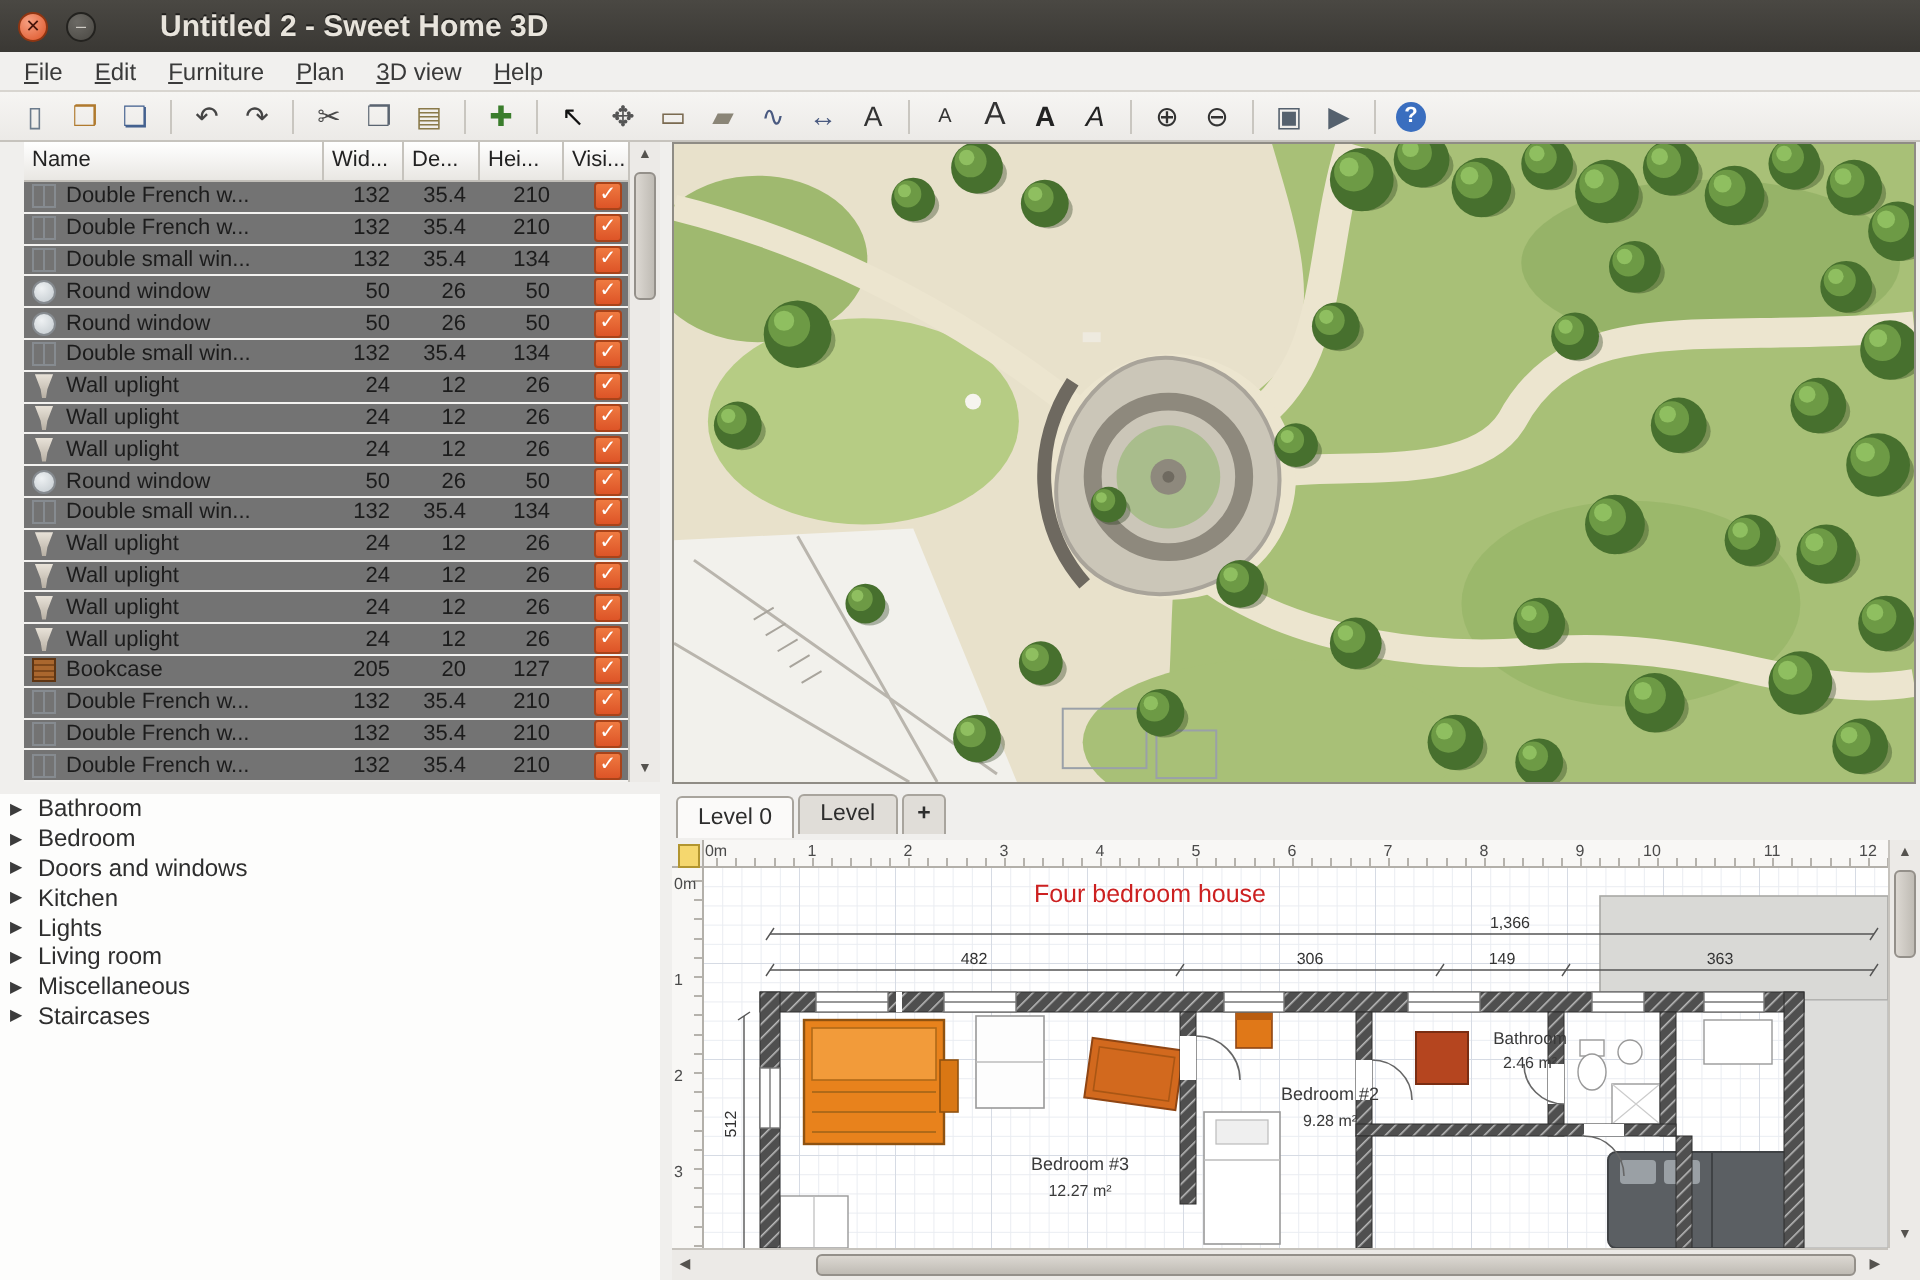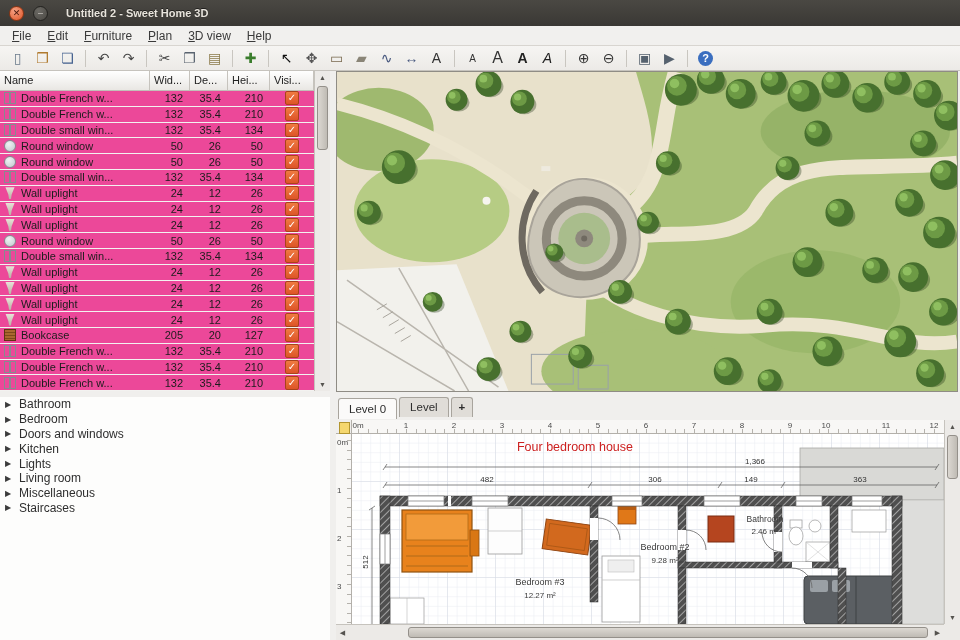--- a/index.html
+++ b/index.html
@@ -6,41 +6,41 @@
   body{width:960px;height:640px;overflow:hidden;position:relative;
        font-family:"Liberation Sans",sans-serif;background:#f0efed;-webkit-font-smoothing:antialiased}
 
   
   .titlebar{position:absolute;left:0;top:0;width:960px;height:26px;
     background:linear-gradient(#4a4843,#3a3834);display:flex;align-items:center;z-index:30}
   .winbtn{width:15px;height:15px;border-radius:50%;margin-left:9px;display:flex;
     align-items:center;justify-content:center;font-size:9px;line-height:1;box-sizing:border-box}
   .winbtn.close{background:radial-gradient(circle at 35% 30%,#f6a183,#dd5427);border:1px solid #8f3512;color:#47150a}
   .winbtn.min{background:radial-gradient(circle at 35% 30%,#6b6964,#4a4843);border:1px solid #23221f;color:#cfccc5}
-  .title{margin-left:18px;font-size:11px;font-weight:bold;color:#e8e4dc;text-shadow:0 -1px 0 rgba(0,0,0,.55)}
+  .title{margin-left:32px;font-size:15px;font-weight:bold;color:#e8e4dc;text-shadow:0 -1px 0 rgba(0,0,0,.55)}
 
   
   .menubar{position:absolute;left:0;top:26px;width:960px;height:20px;background:#f1f0ee;
     border-bottom:1px solid #d8d5d0;display:flex;align-items:center;padding-left:4px;box-sizing:border-box;z-index:29}
   .menu-item{font-size:12px;color:#3a3a3a;padding:2px 8px}
 
   
   .toolbar{position:absolute;left:0;top:46px;width:960px;height:25px;background:linear-gradient(#f6f5f3,#eceae7);
     border-bottom:1px solid #c6c3bd;display:flex;align-items:center;padding-left:5px;box-sizing:border-box;z-index:28}
   .tbtn{width:25px;height:22px;border:none;background:transparent;display:flex;align-items:center;
     justify-content:center;padding:0;margin:0}
   .tbtn span{font-size:14px;color:#454545}
   .tbsep{width:1px;height:17px;background:#c9c6c0;margin:0 5px}
   .tb-b{font-weight:bold}.tb-i{font-style:italic}
   .tb-sm{font-size:10px !important}.tb-lg{font-size:16px !important}
   .tb-help{background:#3a6ebf;color:#fff !important;border-radius:50%;width:15px;height:15px;
     line-height:15px;text-align:center;font-weight:bold;font-size:11px !important}
 
   
-  .furn{position:absolute;left:0;top:71px;width:330px;height:320px;background:#ec4899;overflow:hidden}
+  .furn{position:absolute;left:12px;top:71px;width:330px;height:320px;background:#737373;overflow:hidden}
   .thead{display:flex;height:20px;background:linear-gradient(#ffffff,#e9e7e3);border-bottom:1px solid #c2bfb9;box-sizing:border-box}
   .th{font-size:11px;color:#222;padding:3px 4px;border-right:1px solid #c6c3bd;box-sizing:border-box;
       white-space:nowrap;overflow:hidden}
   .c0{width:150px}.c1{width:40px}.c2{width:38px}.c3{width:42px}.c4{width:44px}
   .tbody{position:absolute;left:0;top:20px;right:16px;bottom:0}
   .trow{display:flex;height:15.8px;align-items:center;border-bottom:1px solid #f3f2f0;box-sizing:border-box}
   .tc{font-size:11px;color:#1c1c1c;box-sizing:border-box;white-space:nowrap;overflow:hidden;padding:0 4px}
   .tc.name{display:flex;align-items:center}
   .tc.num{text-align:right;padding-right:7px}
   .checkbox{display:block;width:12px;height:12px;background:linear-gradient(#ef7a41,#dd5427);

